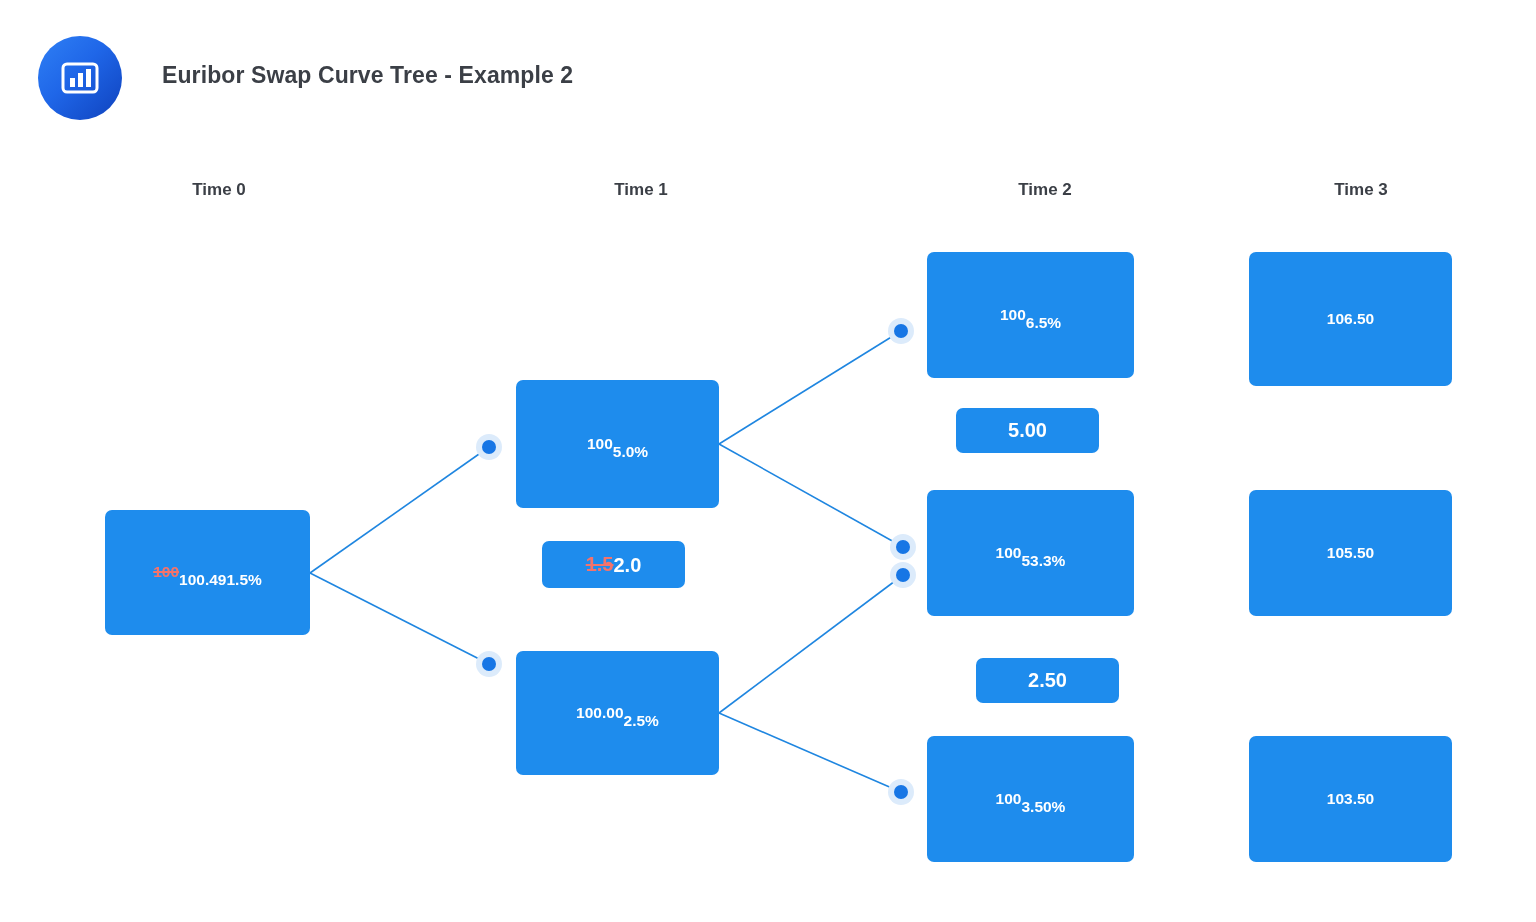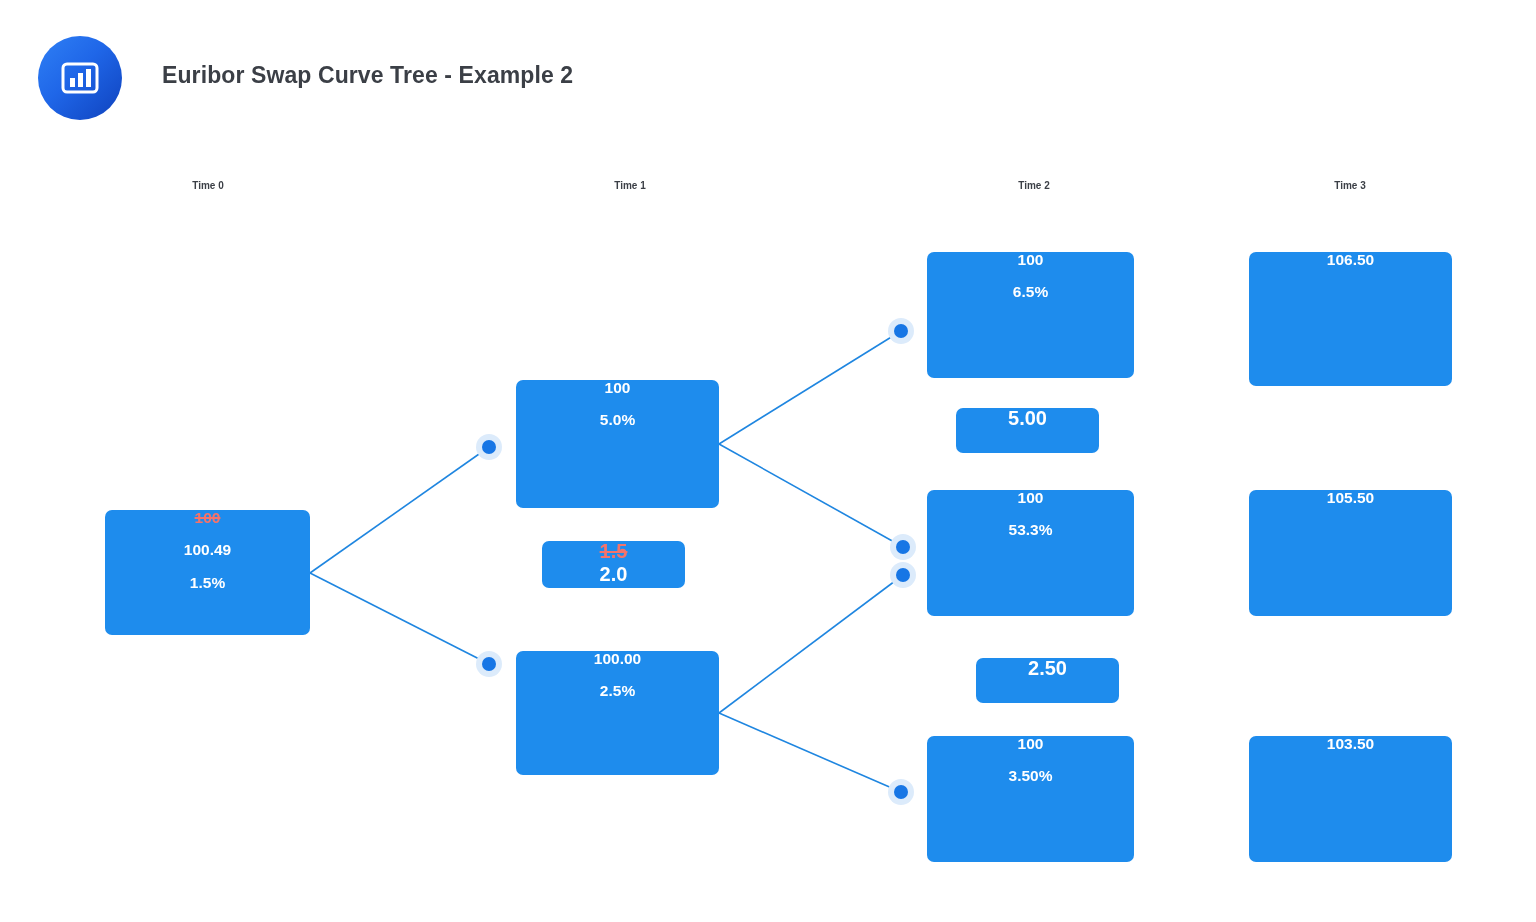--- a/index.html
+++ b/index.html
@@ -42,46 +42,47 @@
     font-weight: bold;
     color: #3b3f46;
     letter-spacing: 0.1px;
     white-space: nowrap;
   }
 
   
   .col-header {
     position: absolute;
     top: 180px;
-    font-size: 10px;
+    font-size: 17px;
     font-weight: bold;
     color: #3b3f46;
     text-align: center;
     transform: translateX(-50%);
     white-space: nowrap;
+    margin-left: 11px;
   }
 
   
   #connectors {
     position: absolute;
     left: 0; top: 0;
     width: 1536px;
     height: 922px;
     pointer-events: none;
   }
 
   
   .node {
     position: absolute;
     background: #1e8ced;
     border-radius: 7px;
     display: flex;
-    flex-direction: column;
+    flex-direction: row;
     align-items: center;
-    justify-content: flex-start;
+    justify-content: center;
     color: #ffffff;
     font-size: 15.5px;
     font-weight: bold;
     box-sizing: border-box;
   }
   .node .line { line-height: 1.05; }
   .node .line + .line { margin-top: 16px; }
   .node .strike {
     color: #f4736b;
     text-decoration: line-through;

